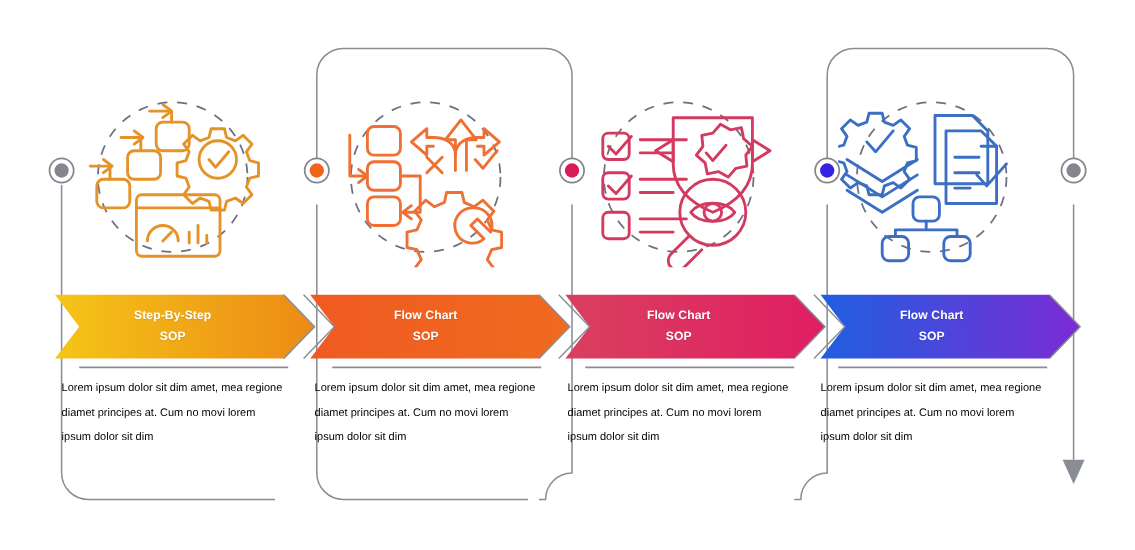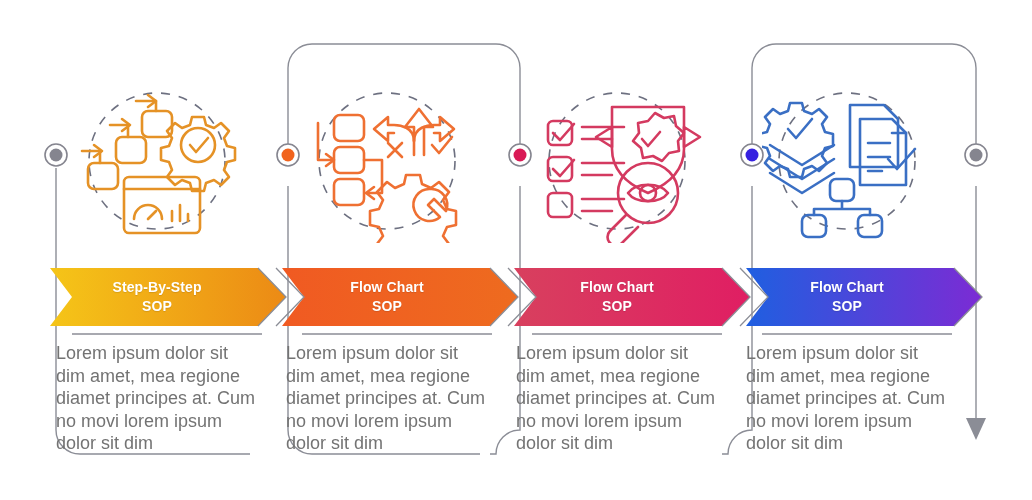--- a/index.html
+++ b/index.html
@@ -18,29 +18,29 @@
   .step.s2{left:502px;}
   .step.s3{left:732px;}
 
   .icon-wrap{position:absolute;left:0;top:78px;width:230px;height:170px;}
   .icon-wrap svg{position:absolute;left:50%;top:50%;transform:translate(-50%,-50%);}
 
   .banner{position:absolute;left:0;top:268px;width:230px;height:58px;}
   .banner-label{
     position:absolute;left:0;top:0;width:230px;height:58px;
     display:flex;flex-direction:column;align-items:center;justify-content:center;
-    color:#ffffff;font-weight:bold;font-size:14px;line-height:19px;
+    color:#ffffff;font-weight:bold;font-size:11px;line-height:19px;
     text-align:center;letter-spacing:.1px;
     text-shadow:0 1px 1px rgba(0,0,0,.12);
     pointer-events:none;
   }
 
   .desc{
     position:absolute;left:14px;top:342px;width:202px;
-    color:#737373;font-size:18px;line-height:22.5px;text-align:left;
+    color:#000000;font-size:10px;line-height:22.5px;text-align:left;
   }
 </style>
 </head>
 <body>
 
 <div id="stage">
 
   <svg class="svg-layer" viewBox="0 0 1032 500">
     <defs>
       <linearGradient id="g0" x1="0" y1="0" x2="1" y2="0">

